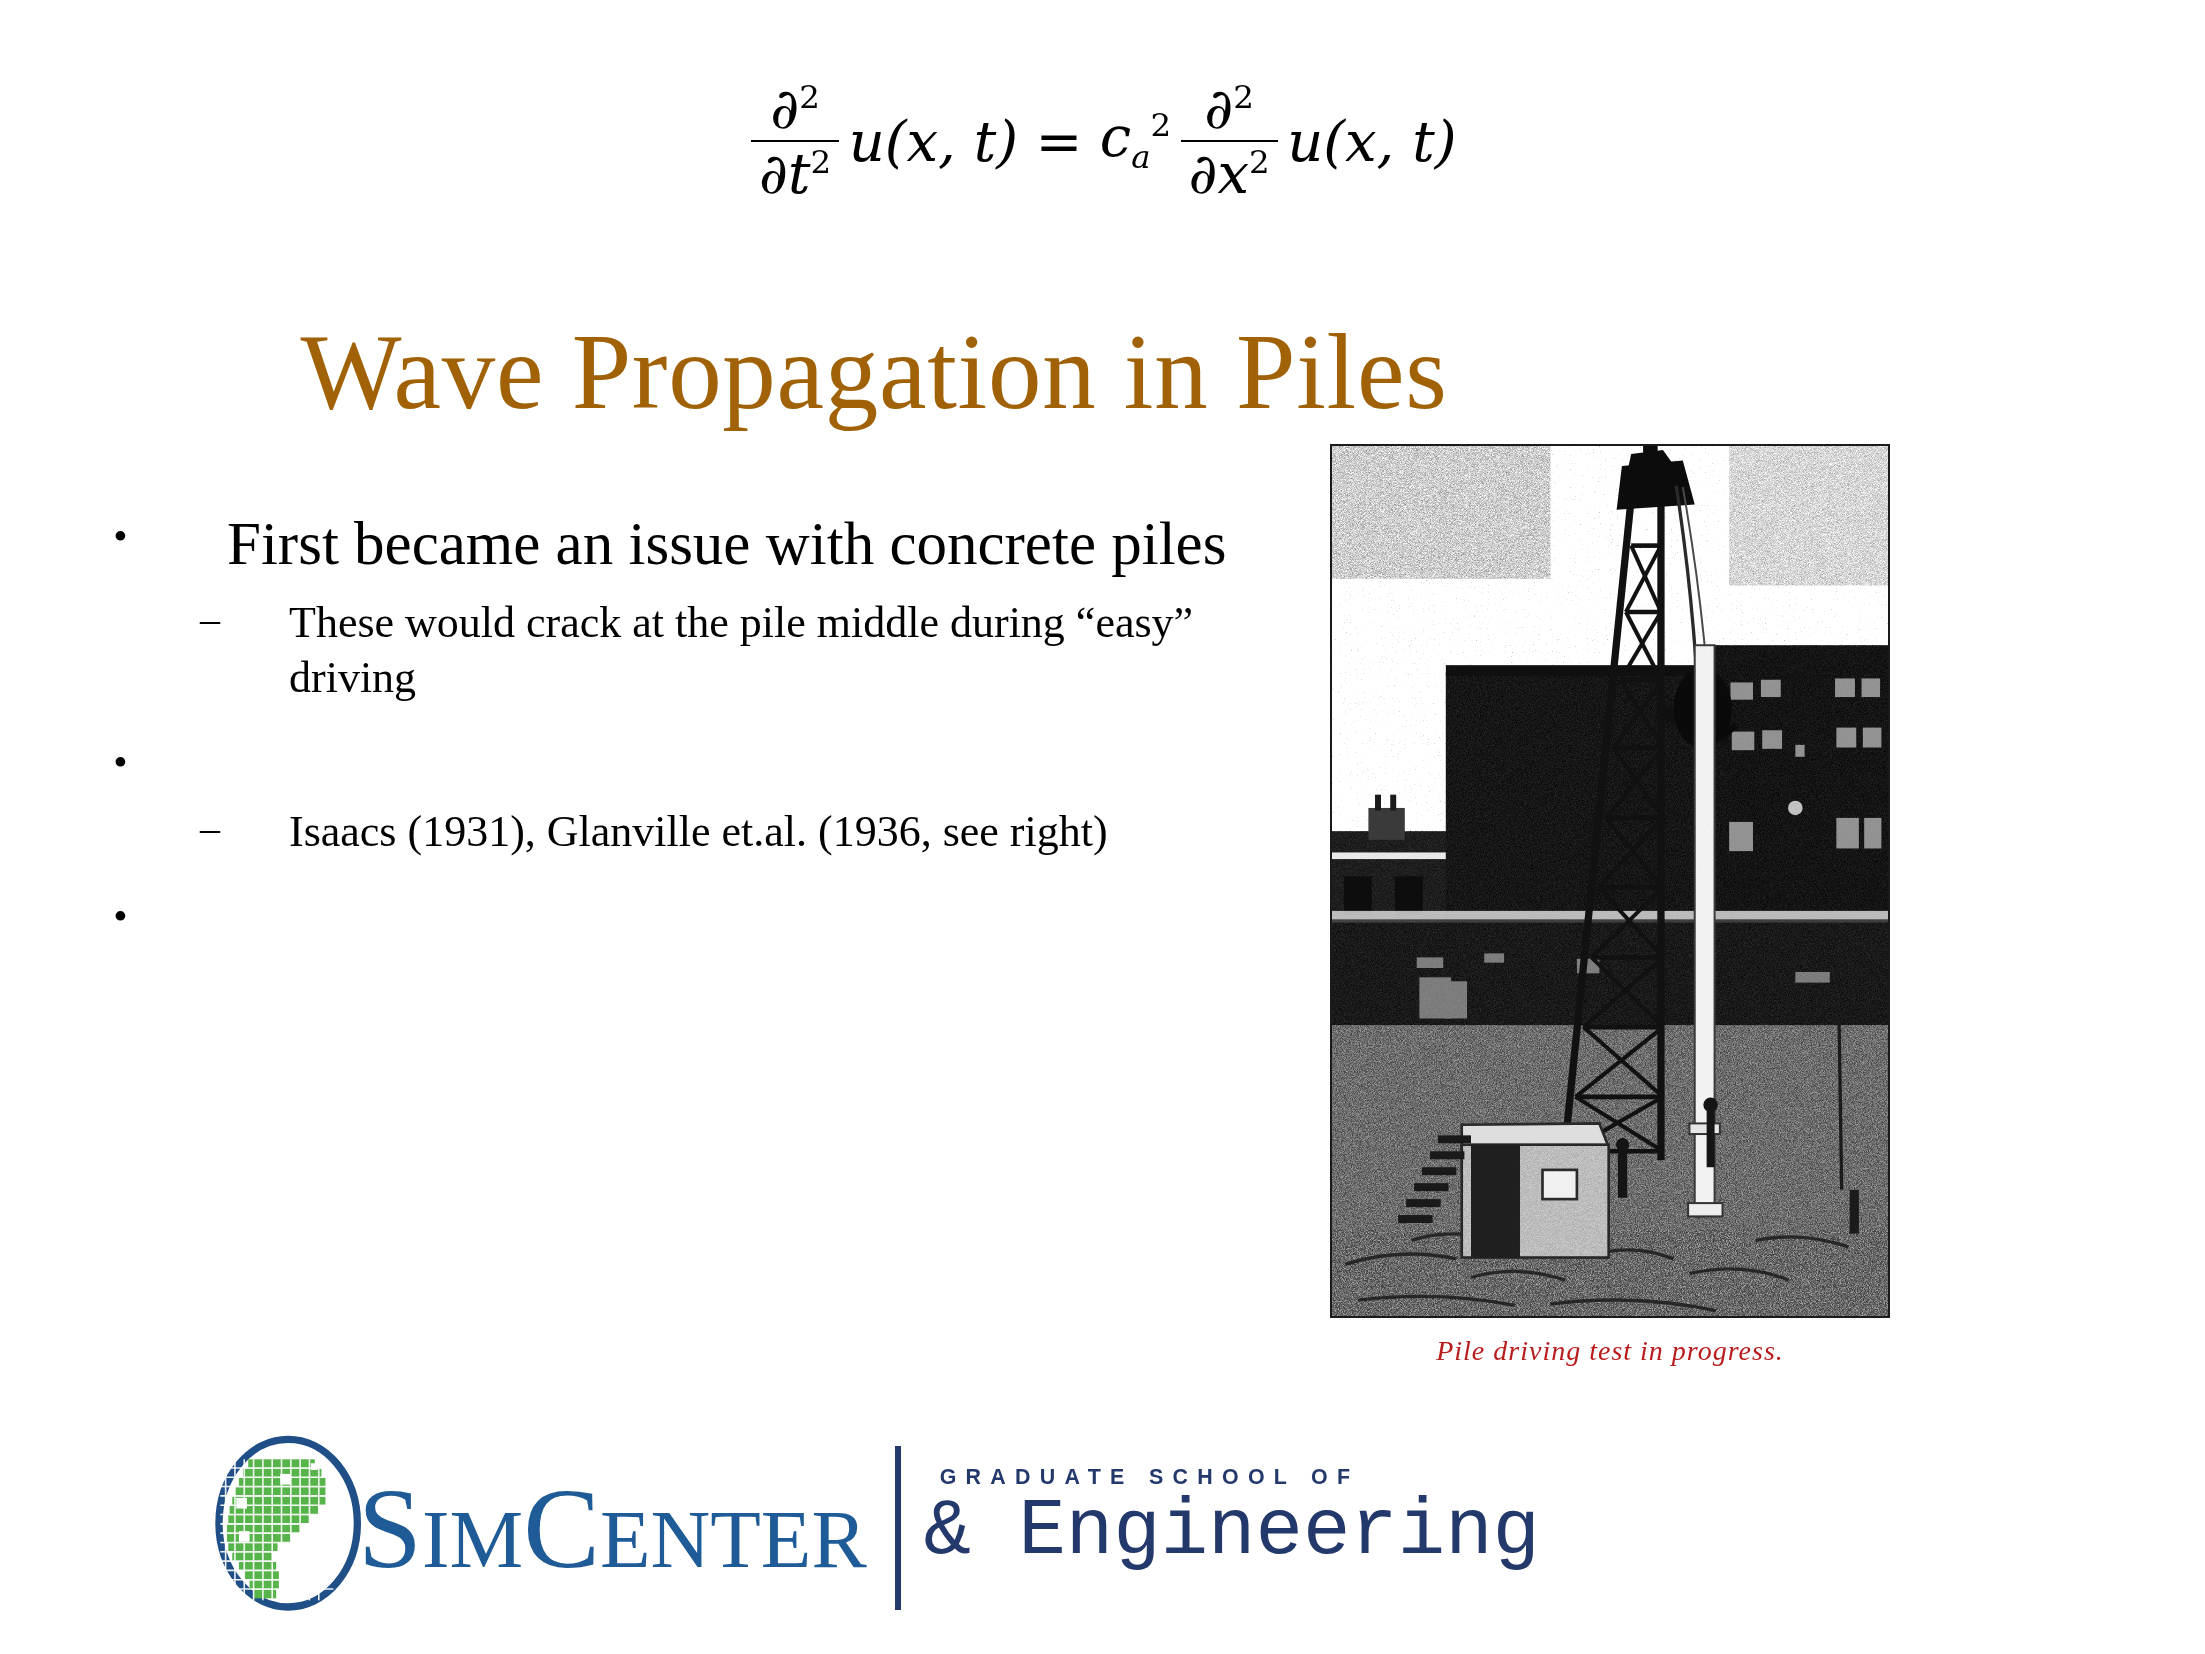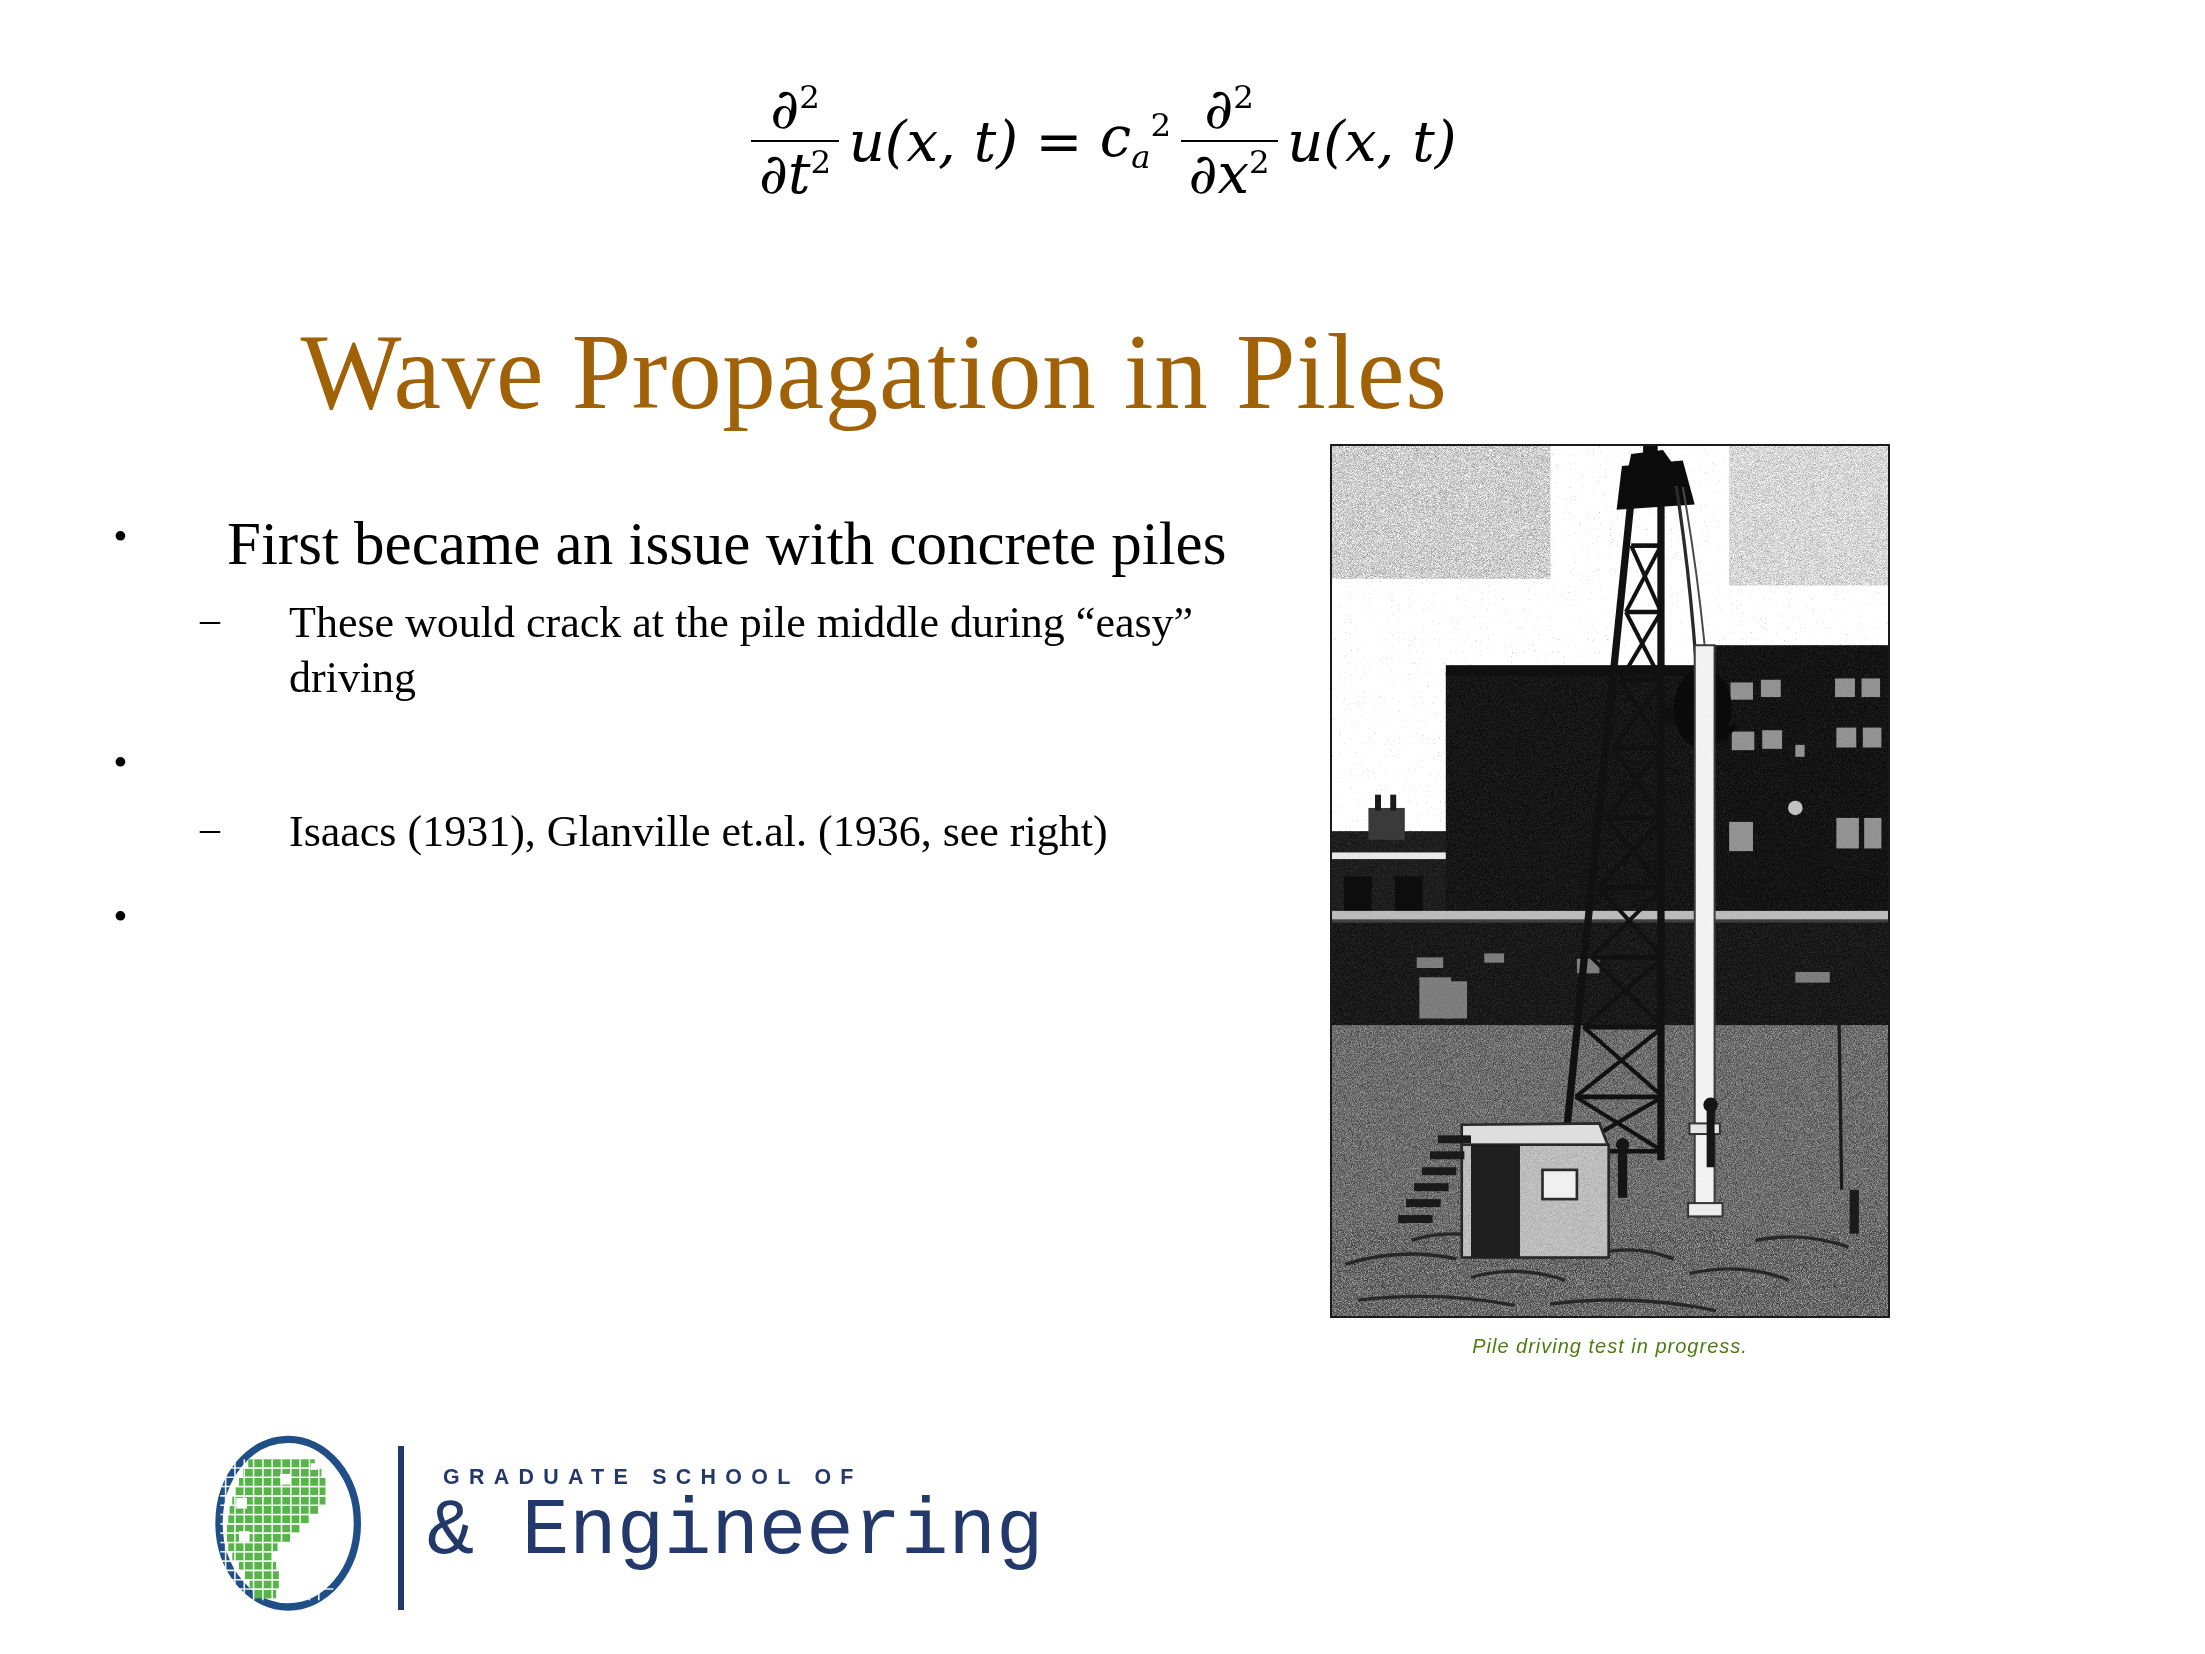--- a/index.html
+++ b/index.html
@@ -126,25 +126,25 @@
     height: 874px;
     border: 2.7px solid #1a1a1a;
     box-sizing: border-box;
     overflow: hidden;
     background: #ffffff;
   }
   #photo-frame svg { display: block; width: 100%; height: 100%; }
   #photo-caption {
     margin-top: 17.3px;
     text-align: center;
-    font-family: Liberation Sans, sans-serif;
+    font-family: Liberation Serif, serif;
     font-style: italic;
-    font-size: 20px;
+    font-size: 28px;
     letter-spacing: 1px;
-    color: #4d7c0f;
+    color: #b91c1c;
   }
 
   
   #footer-logo {
     position: absolute;
     left: 207px;
     top: 1420px;
     width: 1922px;
     height: 207px;
     display: flex;
@@ -501,20 +501,21 @@
           <path d="M20 161 H190"></path>
         <path d="M20 175 H190"></path>
           <path d="M20 189 H190"></path>
           <path d="M20 203 H190"></path>
         <path d="M20 217 H190"></path>
           <path d="M20 231 H190"></path>
       </g>
     </svg>
   </div>
 
+  <div id="simcenter-wordmark"><span class="cap">S</span><span class="sc">IM</span><span class="cap">C</span><span class="sc">ENTER</span></div>
 
   <div id="logo-divider"></div>
 
   <div id="gsce-block">
     <div id="gsce-eyebrow">GRADUATE SCHOOL OF</div>
     <div id="gsce-line2">&amp; Engineering</div>
   </div>
 
 </div>
 

